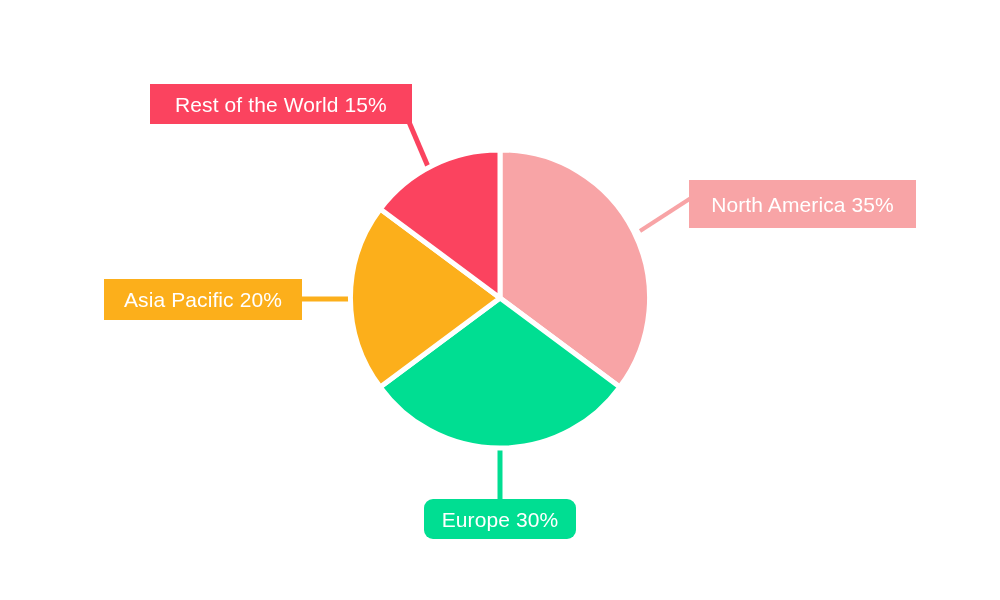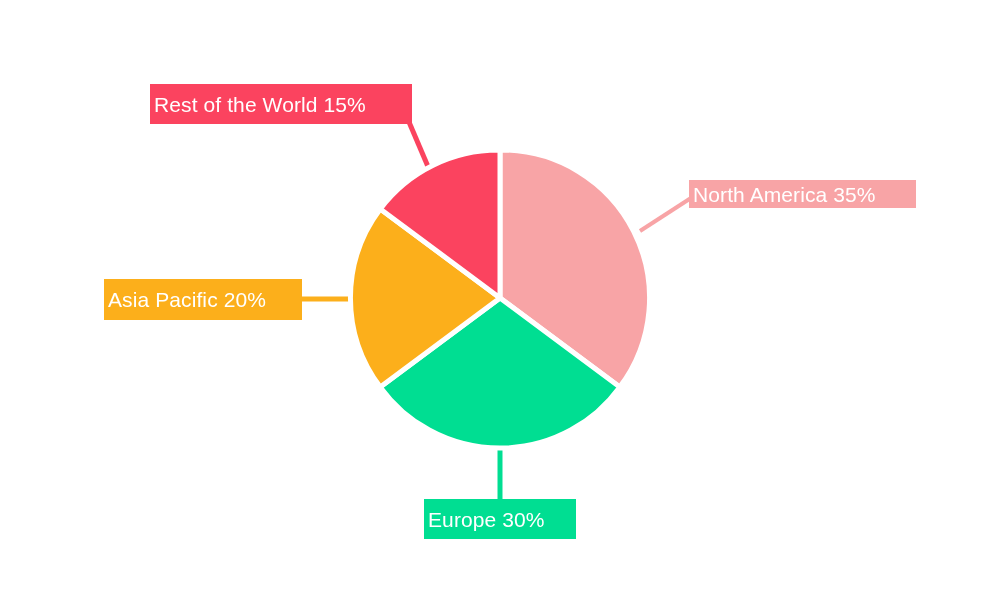--- a/index.html
+++ b/index.html
@@ -24,36 +24,36 @@
     left: 0;
     top: 0;
     width: 1000px;
     height: 600px;
     display: block;
   }
   .slice-label {
     position: absolute;
     display: flex;
     align-items: center;
-    justify-content: flex-start;
+    justify-content: center;
     box-sizing: border-box;
     color: #ffffff;
     font-family: "Liberation Sans", sans-serif;
     font-size: 21px;
     line-height: 1;
     letter-spacing: 0.1px;
     white-space: nowrap;
     padding: 0 4px;
     user-select: none;
   }
   #label-north-america {
     left: 689px;
     top: 180px;
     width: 227px;
-    height: 28px;
+    height: 48px;
   }
   #label-europe {
     left: 424px;
     top: 499px;
     width: 152px;
     height: 40px;
   }
   #label-asia-pacific {
     left: 92px;
     top: 279px;
@@ -85,21 +85,21 @@
 
     <path d="M 500 298 L 380.27 387.10 A 148 148 0 0 1 380.27 208.90 Z" fill="#fcaf1b" stroke="#ffffff" stroke-width="5" stroke-linejoin="round"></path>
 
     <path d="M 500 298 L 380.27 208.90 A 148 148 0 0 1 500 150 Z" fill="#fb435f" stroke="#ffffff" stroke-width="5" stroke-linejoin="round"></path>
   </svg>
 
   <div class="slice-label" id="label-north-america" style="background:#f8a4a6;">
     <span>North America 35%</span>
   </div>
 
-  <div class="slice-label" id="label-europe" style="background:#00de92;">
+  <div class="slice-label" id="label-europe" style="background:#00de92;border-radius:9px;">
     <span>Europe 30%</span>
   </div>
 
   <div class="slice-label" id="label-asia-pacific" style="background:#fcaf1b;margin-left:12px;">
     <span>Asia Pacific 20%</span>
   </div>
 
   <div class="slice-label" id="label-rest-of-world" style="background:#fb435f;">
     <span>Rest of the World 15%</span>
   </div>

